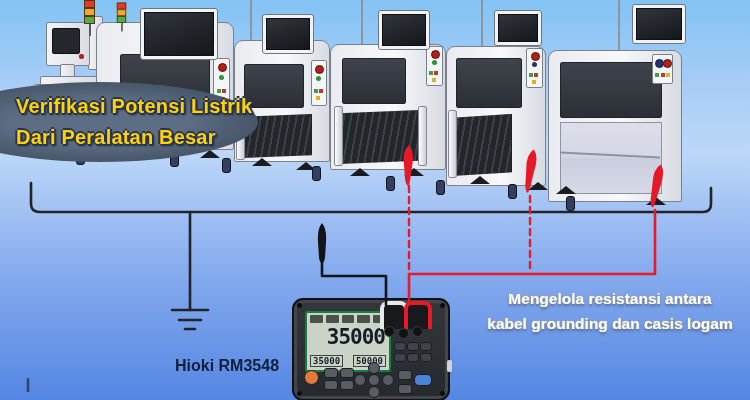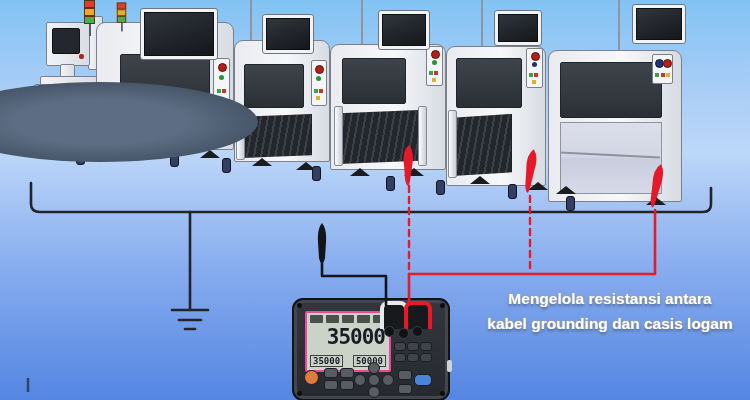--- a/index.html
+++ b/index.html
@@ -39,21 +39,21 @@
     text-shadow:-2px 0 0 #27354e,2px 0 0 #27354e,0 -2px 0 #27354e,0 2px 0 #27354e,2px 2px 2px #1b2536;}
   .note{position:absolute;z-index:10;color:#ffffff;font-weight:bold;font-size:15.5px;text-align:center;width:310px;
     text-shadow:-1px 0 0 #90a0b8,1px 0 0 #90a0b8,0 -1px 0 #90a0b8,0 2px 3px #4d5f7e;}
   .devlabel{position:absolute;z-index:10;color:#101f3a;font-weight:bold;font-size:16px;}
 
   
   .meter{position:absolute;left:292px;top:298px;width:154px;height:99px;z-index:7;
     background:#43474d;border:2px solid #101214;border-radius:11px;}
   .meter-face{position:absolute;inset:3px;background:linear-gradient(180deg,#33373c,#26292e);border-radius:8px;}
   .screw{position:absolute;width:5px;height:5px;border-radius:50%;background:#0c0d0f;}
-  .lcd{position:absolute;left:11px;top:11px;width:82px;height:57px;background:#cbd3c8;border:2px solid #ec4899;border-radius:2px;
+  .lcd{position:absolute;left:11px;top:11px;width:82px;height:57px;background:#cbd3c8;border:2px solid #15803d;border-radius:2px;
     font-family:"DejaVu Sans Mono",monospace;color:#161d26;}
   .lcd-top{position:absolute;left:3px;top:2px;right:3px;height:8px;display:flex;gap:3px;}
   .lcd-top b{flex:1;background:#48524a;border-radius:1px;}
   .lcd-main{position:absolute;left:2px;top:12px;right:4px;text-align:right;font-size:21px;font-weight:bold;letter-spacing:-1px;}
   .lcd-sub{position:absolute;left:3px;bottom:3px;right:3px;display:flex;justify-content:space-between;font-size:9px;font-weight:bold;}
   .lcd-sub span{border:1px solid #3c453e;padding:0 2px;}
   .term{position:absolute;top:1px;width:20px;height:24px;border:4px solid #e8e9eb;border-bottom:none;border-radius:8px 8px 0 0;background:#17191c;}
   .term.redt{border-color:#e81a27;}
   .clamp{position:absolute;width:9px;height:9px;border-radius:50%;background:#101214;border:1px solid #3a3e44;}
   .btn{position:absolute;background:#585d64;border:1px solid #1b1d20;border-radius:3px;width:12px;height:8px;}
@@ -197,20 +197,22 @@
   <div class="bluefoot" style="left:76px;top:150px"></div>
   <div class="bluefoot" style="left:170px;top:152px"></div>
   <div class="bluefoot" style="left:222px;top:158px"></div>
   <div class="bluefoot" style="left:312px;top:166px"></div>
   <div class="bluefoot" style="left:386px;top:176px"></div>
   <div class="bluefoot" style="left:436px;top:180px"></div>
   <div class="bluefoot" style="left:508px;top:184px"></div>
   <div class="bluefoot" style="left:566px;top:196px"></div>
 
   <div class="bubble"></div>
+  <div class="title" style="left:16px;top:95px">Verifikasi Potensi Listrik</div>
+  <div class="title" style="left:16px;top:126px">Dari Peralatan Besar</div>
 
   <svg class="wires" width="750" height="400" viewBox="0 0 750 400">
     <g stroke="#22242a" stroke-width="2.6" fill="none" stroke-linecap="round">
       <path d="M31,183 V204 Q31,212 40,212 H703 Q711,212 711,204 V188"></path>
     </g>
     <g stroke="#22242a" stroke-width="2.6" fill="none" stroke-linecap="round">
       <path d="M190,212 V310"></path>
         <path d="M172,310 H208"></path>
         <path d="M179,320 H201"></path>
         <path d="M185,329 H195"></path>
@@ -273,16 +275,17 @@
     <span class="btn round" style="left:60px;top:74px;width:10px;height:10px"></span>
     <span class="btn round" style="left:74px;top:74px;width:10px;height:10px"></span>
     <span class="btn round" style="left:88px;top:74px;width:10px;height:10px"></span>
     <span class="btn round" style="left:74px;top:86px;width:10px;height:10px"></span>
     <span class="btn" style="left:104px;top:70px"></span>
     <span class="btn" style="left:104px;top:84px"></span>
     <span class="btn" style="left:120px;top:74px;width:16px;height:10px;background:#4a84d8;border-radius:5px"></span>
     <span class="nub"></span>
   </div>
 
+  <div class="devlabel" style="left:175px;top:357px">Hioki RM3548</div>
   <div class="note" style="left:455px;top:290px">Mengelola resistansi antara</div>
   <div class="note" style="left:455px;top:315px">kabel grounding dan casis logam</div>
 
 </div>
 
 </body></html>

